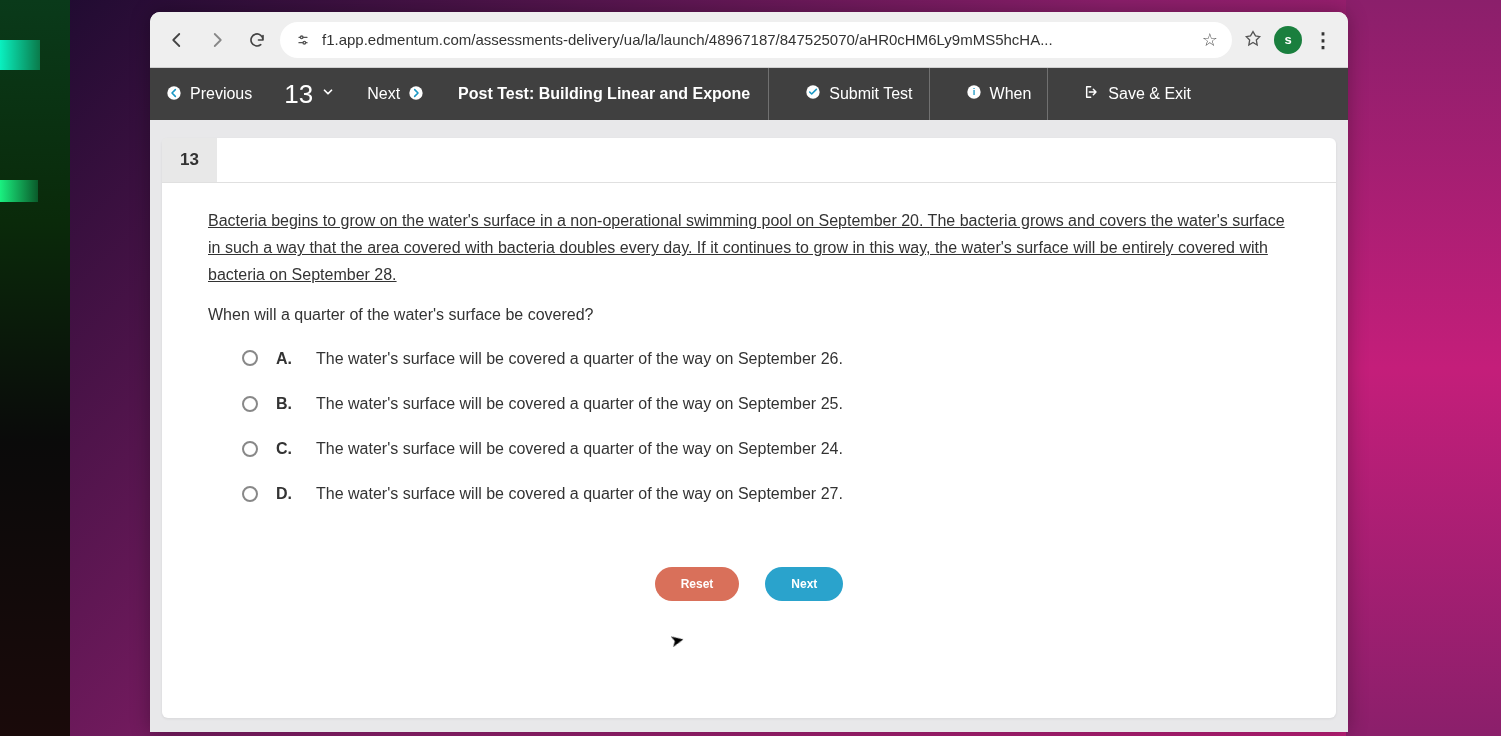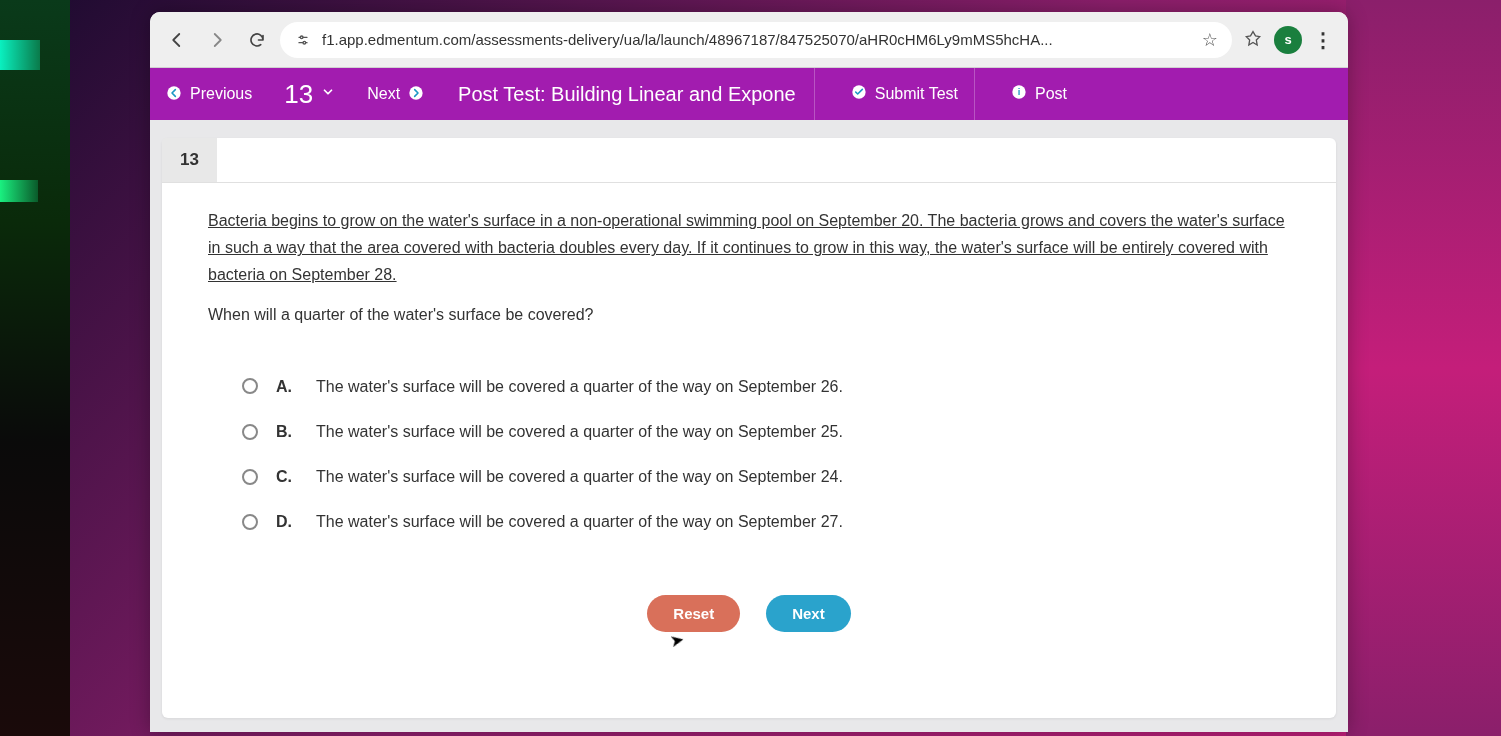--- a/index.html
+++ b/index.html
@@ -69,33 +69,33 @@
     color: #fff; font-size: 13px; font-weight: bold;
     display:flex; align-items:center; justify-content:center;
   }
   .menu-dots {
     width: 30px; height: 30px; display:flex; align-items:center; justify-content:center;
     color:#333; font-size:20px; font-weight:bold;
   }
   
   .teal-bar {
     height: 52px;
-    background: #a21caf;
+    background: #404040;
     display: flex;
     align-items: center;
     color: #fff;
     font-size: 16px;
   }
   .teal-item {
     display: flex; align-items: center; padding: 0 16px; height: 100%;
     gap: 8px; white-space: nowrap;
   }
   .teal-divider { border-left: 1px solid rgba(255,255,255,0.25); padding-left: 36px; }
   .q-num { font-size: 26px; font-weight: 400; }
-  .teal-title { font-size: 20px; font-weight: 400; padding: 0 18px; flex: 0 1 auto; overflow: hidden; text-overflow: ellipsis; }
+  .teal-title { font-size: 16px; font-weight: 700; padding: 0 18px; flex: 0 1 auto; overflow: hidden; text-overflow: ellipsis; }
   .teal-icon { font-size: 14px; }
   
   .content-area {
     flex: 1; background: #e8e8ea;
     padding: 18px 12px;
     overflow: auto;
   }
   .card {
     background: #fff;
     border-radius: 6px;
@@ -114,39 +114,39 @@
     padding: 12px 18px;
     border-radius: 4px 0 0 0;
   }
   .q-body {
     padding: 24px 46px 30px 46px;
     color: #333;
     font-size: 16px;
     line-height: 1.7;
   }
   .stem-p1 { margin-bottom: 12px; text-decoration: underline; }
-  .stem-p2 { margin-bottom: 36px; }
+  .stem-p2 { margin-bottom: 8px; }
   .choices { padding-left: 34px; }
   .choice-row {
     display: flex; align-items: center; gap: 18px;
     padding: 9px 0;
   }
   .radio {
     width: 16px; height: 16px; border: 2px solid #888; border-radius: 50%;
     flex-shrink: 0;
   }
   .choice-letter { font-weight: 700; width: 22px; }
   .choice-text { }
   .btn-row {
     display: flex; justify-content: center; gap: 26px;
     margin-top: 50px;
   }
   .btn {
     padding: 10px 26px; border-radius: 22px; color: #fff;
-    font-size: 15px; font-weight: 600; border: none;
+    font-size: 12px; font-weight: 600; border: none;
   }
   .btn-reset { background: #d9705a; }
   .btn-next  { background: #2aa3cc; }
   .cursor {
     position: absolute;
     left: 520px; top: 618px;
     font-size: 17px; color: #000;
     transform: rotate(-12deg);
     pointer-events:none;
   }
@@ -235,21 +235,29 @@
       </span>
       <span>Submit Test</span>
     </div>
     <div class="teal-item teal-divider">
       <span>
         <svg width="16" height="16" viewBox="0 0 24 24">
             <circle cx="12" cy="12" r="10" fill="#fff"></circle>
             <text x="12" y="17" text-anchor="middle" font-size="14" font-weight="bold" fill="#1c99c5">i</text>
           </svg>
       </span>
-      <span>Post</span>
+      <span>When</span>
+    </div>
+    <div class="teal-item teal-divider">
+      <span>
+        <svg width="16" height="16" viewBox="0 0 24 24">
+            <path d="M10 4H4v16h6M14 8l4 4-4 4M18 12H8" stroke="#fff" stroke-width="2.2" fill="none" stroke-linecap="round" stroke-linejoin="round"></path>
+          </svg>
+      </span>
+      <span>Save &amp; Exit</span>
     </div>
   </div>
 
   <div class="content-area">
     <div class="card">
       <div class="q-header">
         <div class="q-tab">13</div>
       </div>
       <div class="q-body">
         <p class="stem-p1">Bacteria begins to grow on the water's surface in a non-operational swimming pool on September 20. The bacteria grows and covers the water's surface in such a way that the area covered with bacteria doubles every day. If it continues to grow in this way, the water's surface will be entirely covered with bacteria on September 28.</p>

